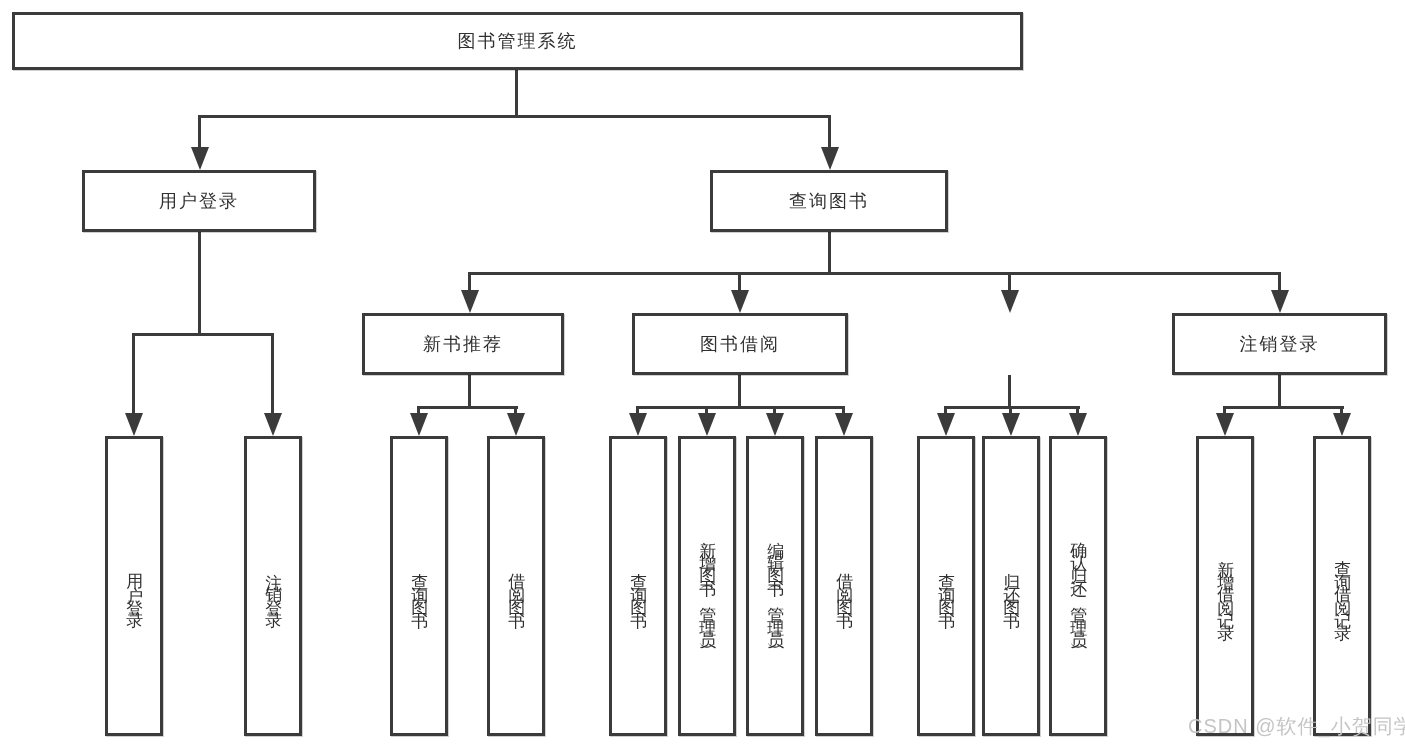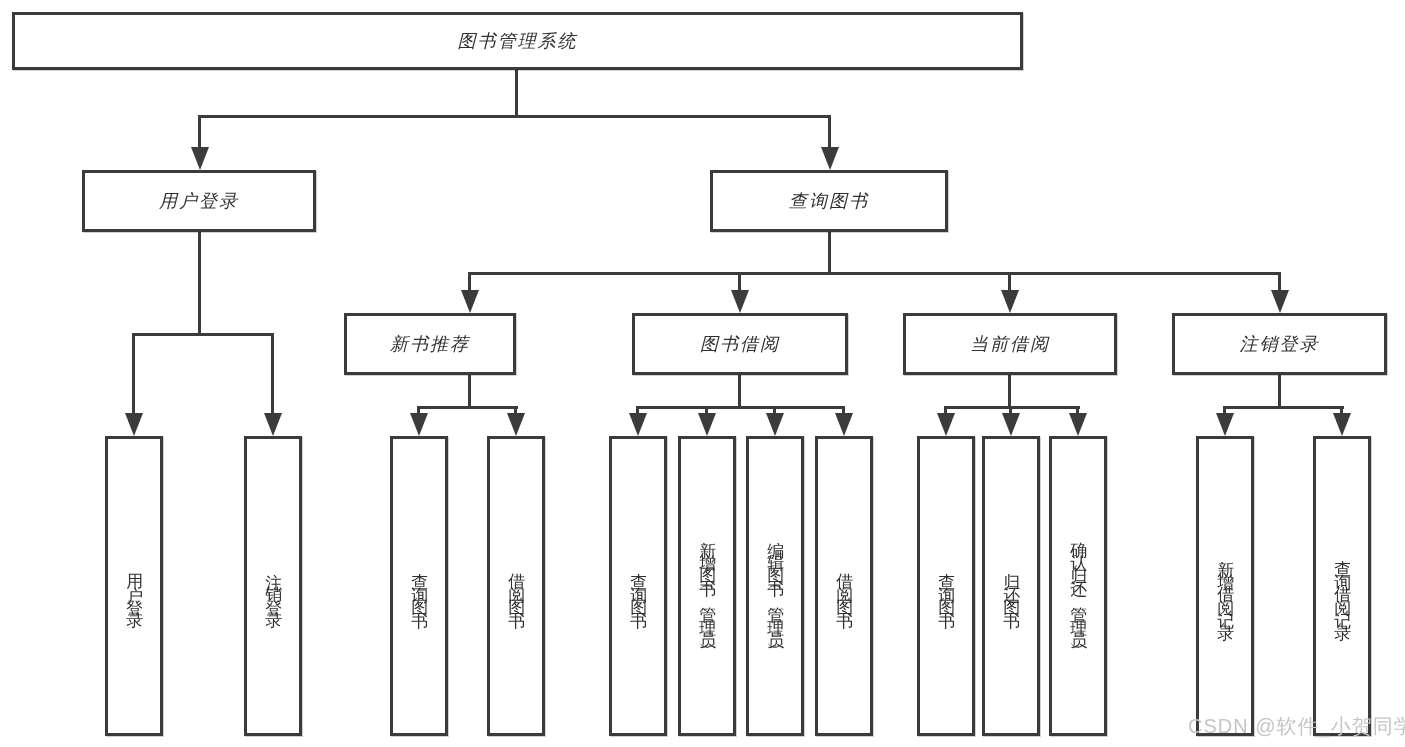--- a/index.html
+++ b/index.html
@@ -11,21 +11,21 @@
   html,body{margin:0;padding:0;background:var(--background);}
   .canvas{
     position:relative;width:1405px;height:747px;background:var(--background);
     font-family:"Liberation Sans","DejaVu Sans",sans-serif;overflow:hidden;
   }
   .box{
     position:absolute;box-sizing:border-box;border:3px solid var(--line);
     background:var(--background);display:flex;align-items:center;justify-content:center;
     box-shadow:1px 1px 0 rgba(0,0,0,0.18);
   }
-  .hlabel{font-size:18px;letter-spacing:2px;color:var(--text);white-space:nowrap;font-style:italic;}
+  .hlabel{font-size:18px;letter-spacing:2px;color:var(--text);white-space:nowrap;}
   .vbox span{
     writing-mode:vertical-rl;text-orientation:mixed;
     font-size:17px;letter-spacing:13px;line-height:1.1;color:var(--text);
   }
   .vl{position:absolute;width:3px;background:var(--line);}
   .hl{position:absolute;height:3px;background:var(--line);}
   .arrow{
     position:absolute;width:0;height:0;
     border-left:9px solid transparent;border-right:9px solid transparent;
     border-top:23px solid var(--line);
@@ -103,28 +103,25 @@
     <span class="hlabel">图书管理系统</span>
   </div>
 
   <div class="box" style="left:82px;top:170px;width:234px;height:62px;">
     <span class="hlabel">用户登录</span>
   </div>
   <div class="box" style="left:710px;top:170px;width:238px;height:62px;">
     <span class="hlabel">查询图书</span>
   </div>
 
-  <div class="box" style="left:344px;top:313px;width:172px;height:62px;text-align:right;">
+  <div class="box" style="left:362px;top:313px;width:202px;height:62px;text-align:right;">
     <span class="hlabel">新书推荐</span>
   </div>
   <div class="box" style="left:632px;top:313px;width:216px;height:62px;text-align:center;">
     <span class="hlabel">图书借阅</span>
-  </div>
-  <div class="box" style="left:903px;top:313px;width:214px;height:62px;">
-    <span class="hlabel">当前借阅</span>
   </div>
   <div class="box" style="left:1172px;top:313px;width:215px;height:62px;">
     <span class="hlabel">注销登录</span>
   </div>
 
   <div class="box vbox" style="left:105px;top:436px;width:58px;height:300px;">
     <span>用户登录</span>
   </div>
   <div class="box vbox" style="left:244px;top:436px;width:58px;height:300px;">
     <span>注销登录</span>

